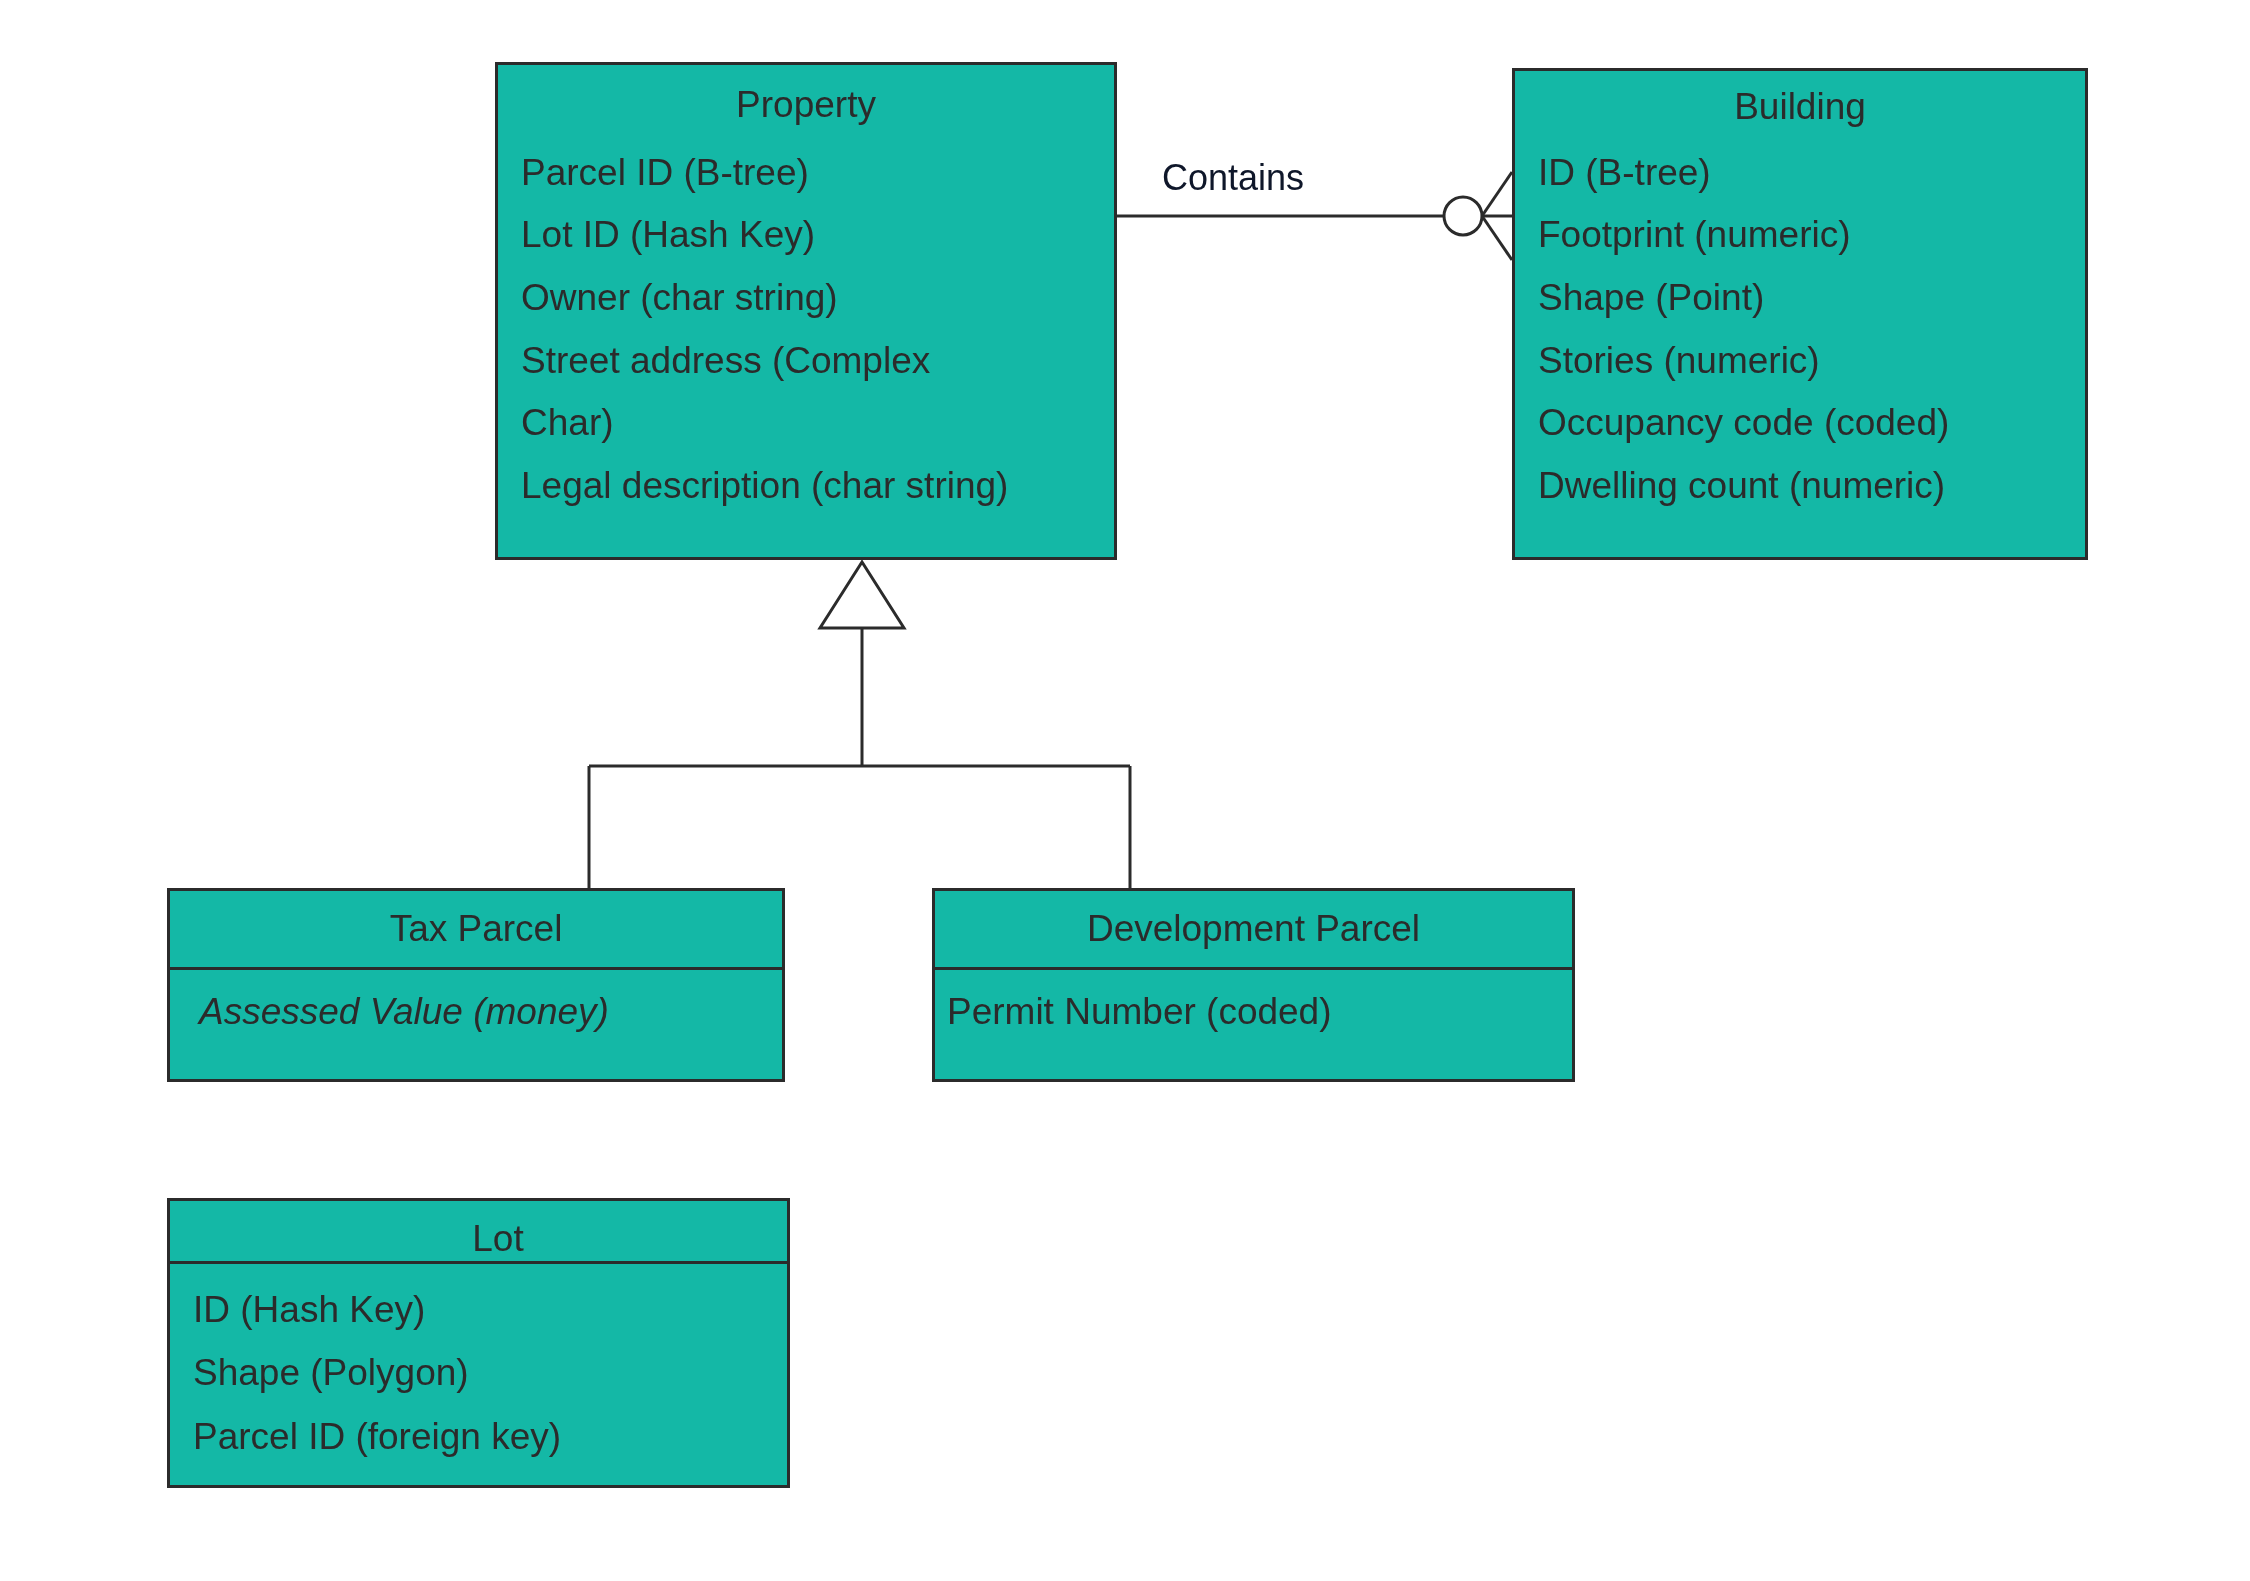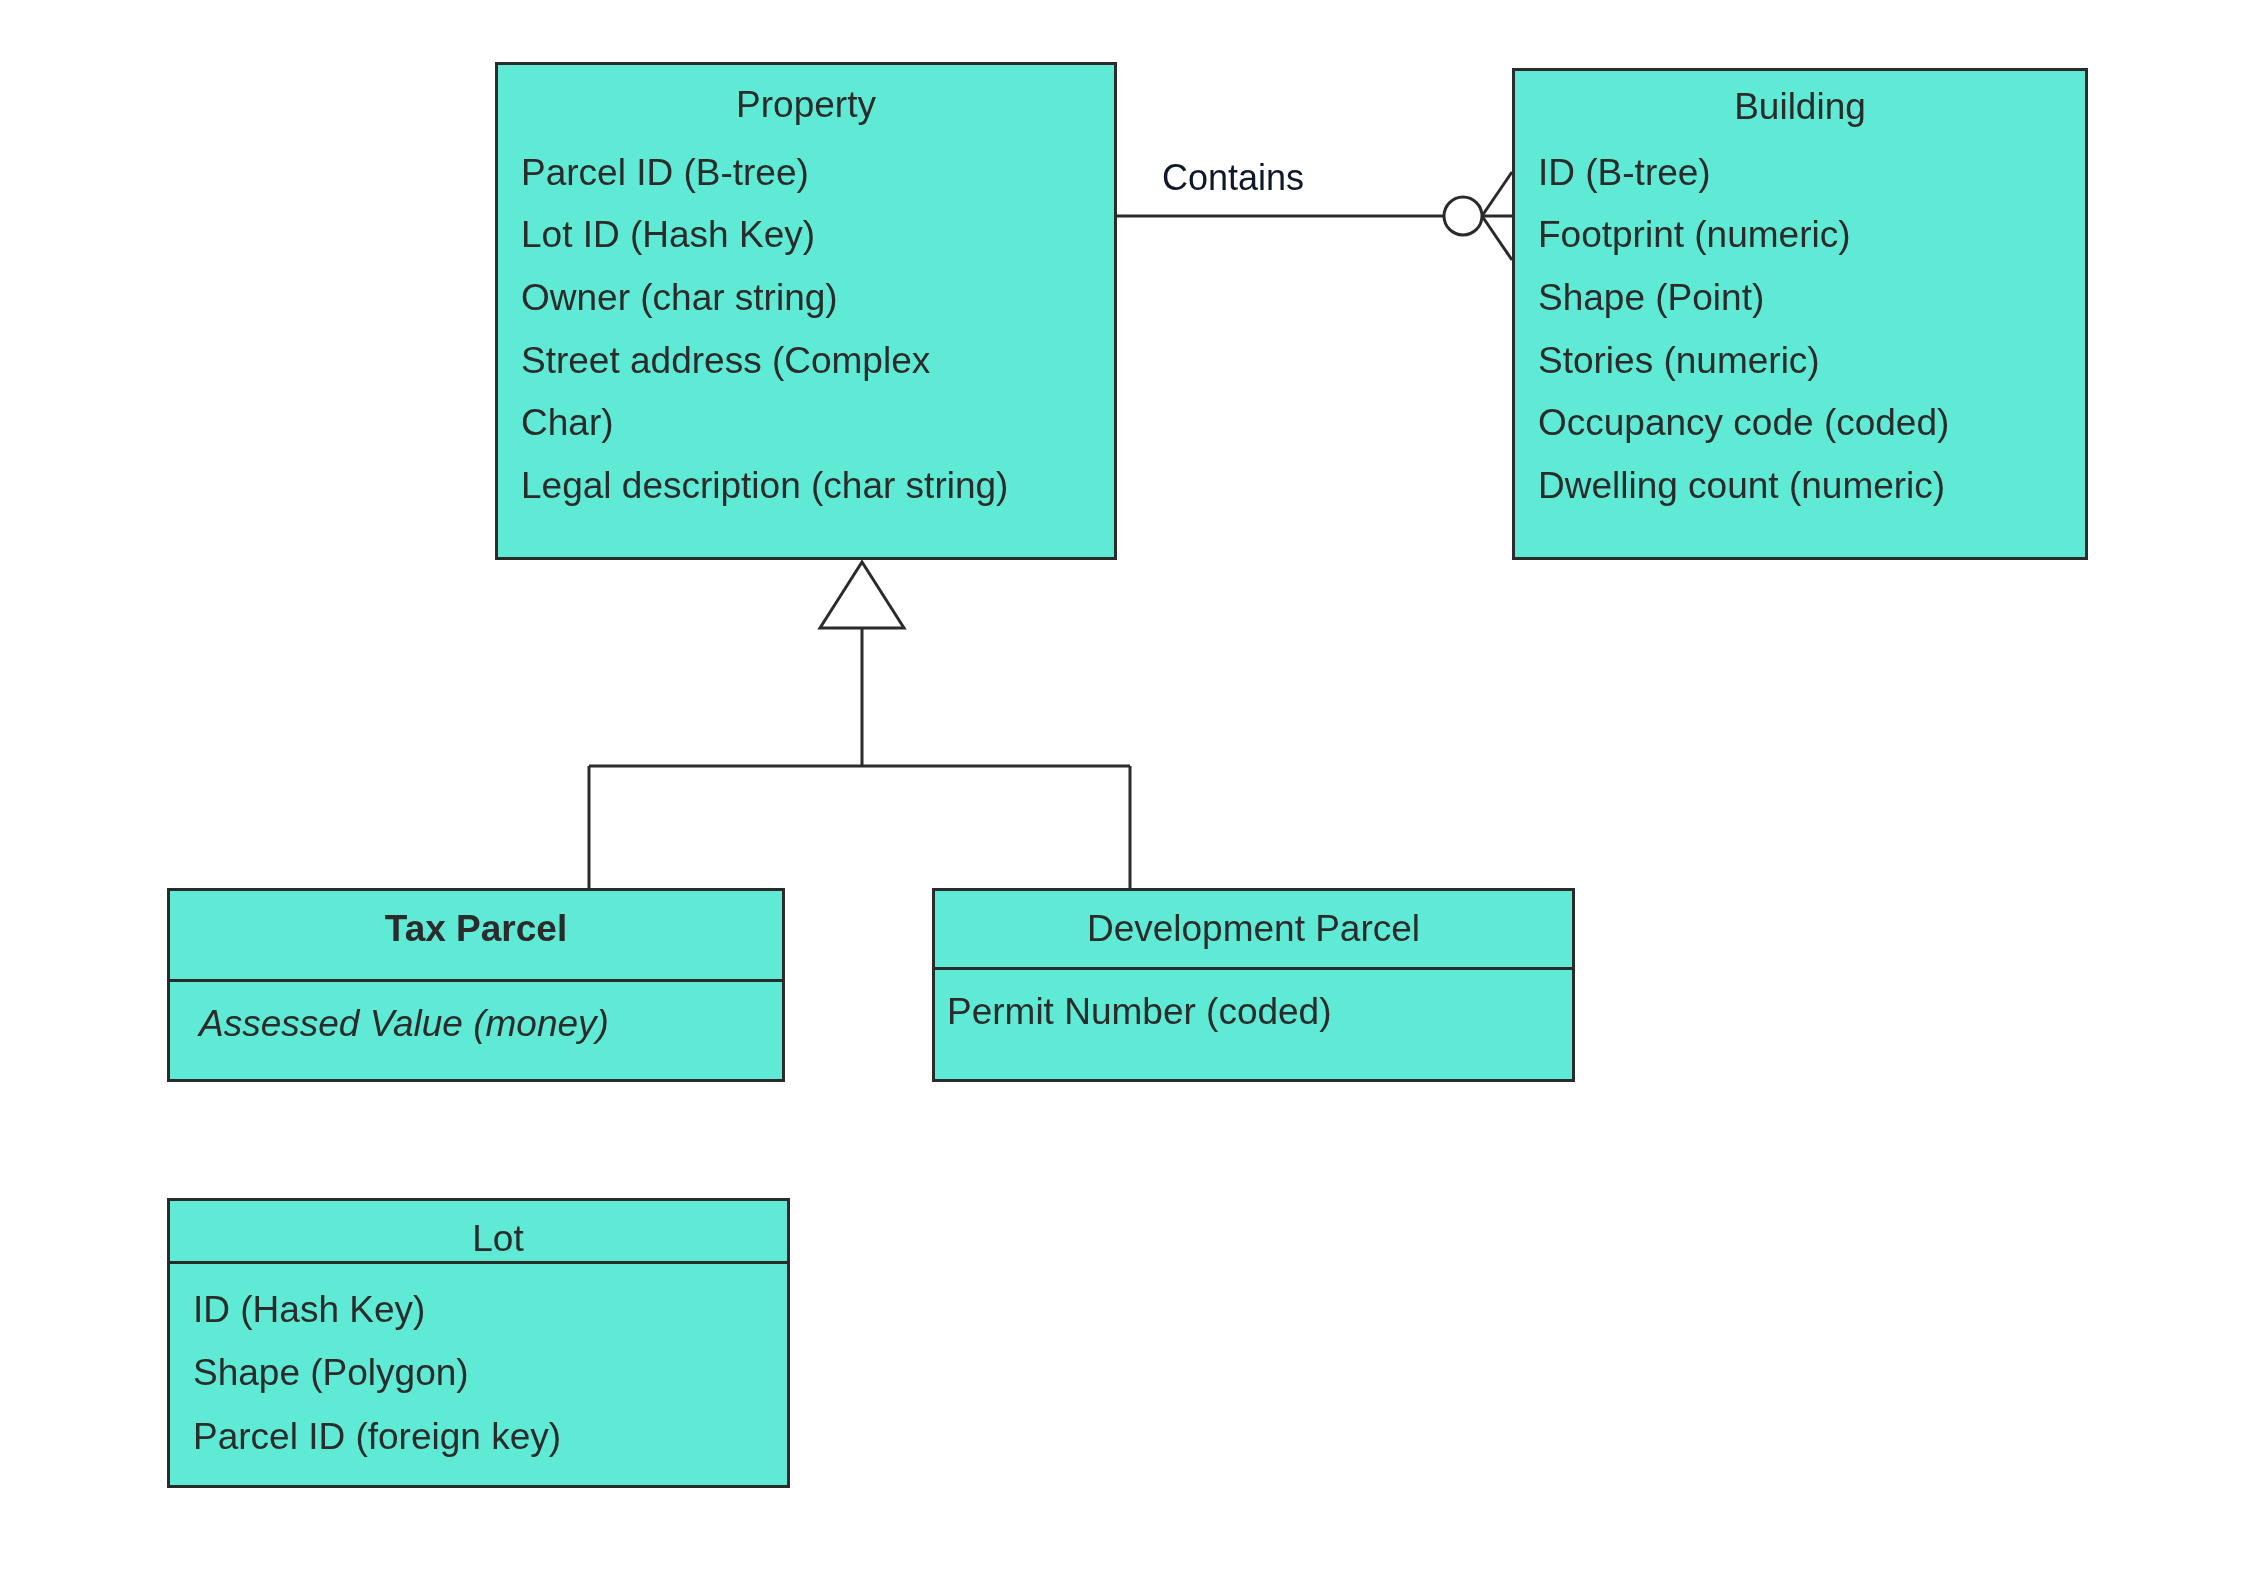--- a/index.html
+++ b/index.html
@@ -24,21 +24,21 @@
     position: absolute;
     left: 0;
     top: 0;
     width: 2250px;
     height: 1581px;
   }
   
   .entity {
     position: absolute;
     box-sizing: border-box;
-    background: #5eead4;
+    background: #14b8a6;
     border: 3px solid #2b2b2b;
     z-index: 2;
   }
   .entity-title {
     text-align: center;
     font-size: 37px;
     line-height: 1.18;
     color: #2b2b2b;
     white-space: nowrap;
   }
@@ -96,22 +96,21 @@
 
   
   #entity-tax-parcel {
     left: 167px;
     top: 888px;
     width: 618px;
     height: 194px;
   }
   #entity-tax-parcel .entity-title {
     margin-top: 16px;
-    margin-bottom: 28px;
-    font-weight: bold;
+    margin-bottom: 16px;
   }
   #entity-tax-parcel .attr-list {
     margin-top: 20px;
     padding-left: 29px;
     font-style: italic;
   }
 
   
   #entity-development-parcel {
     left: 932px;

